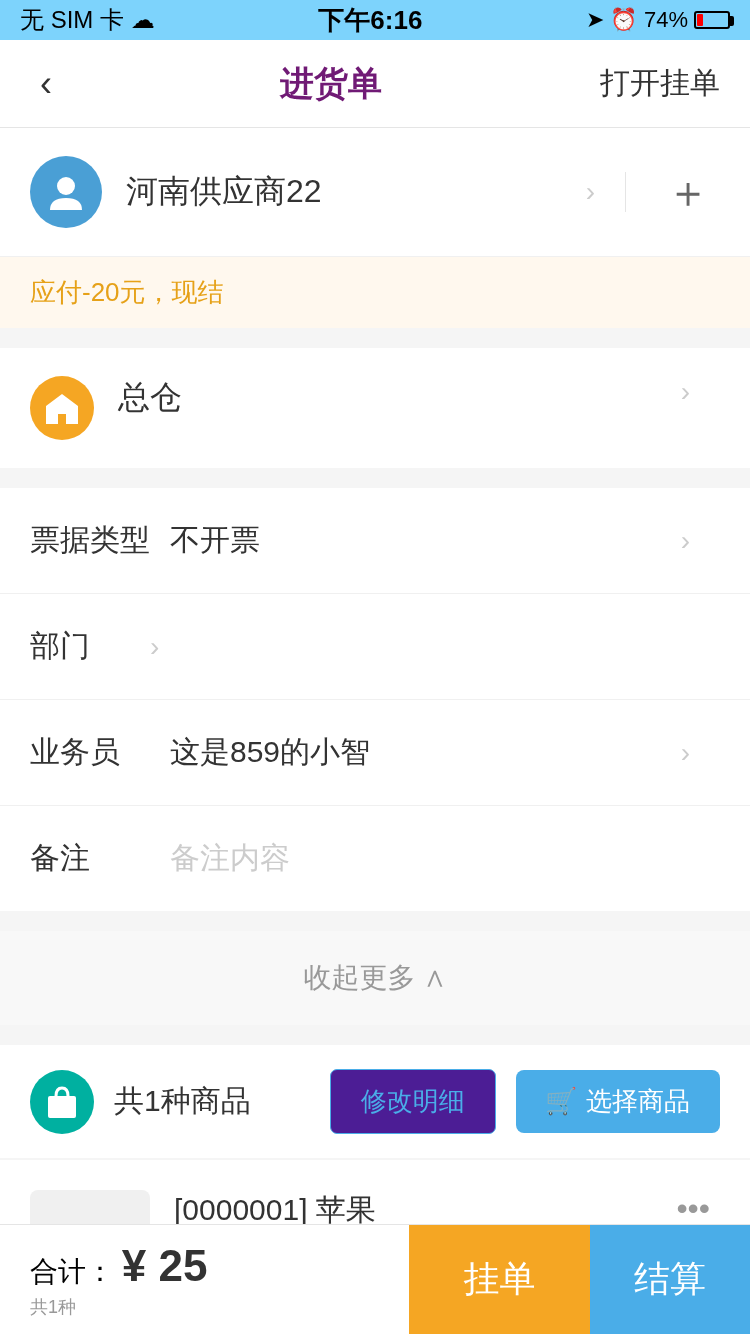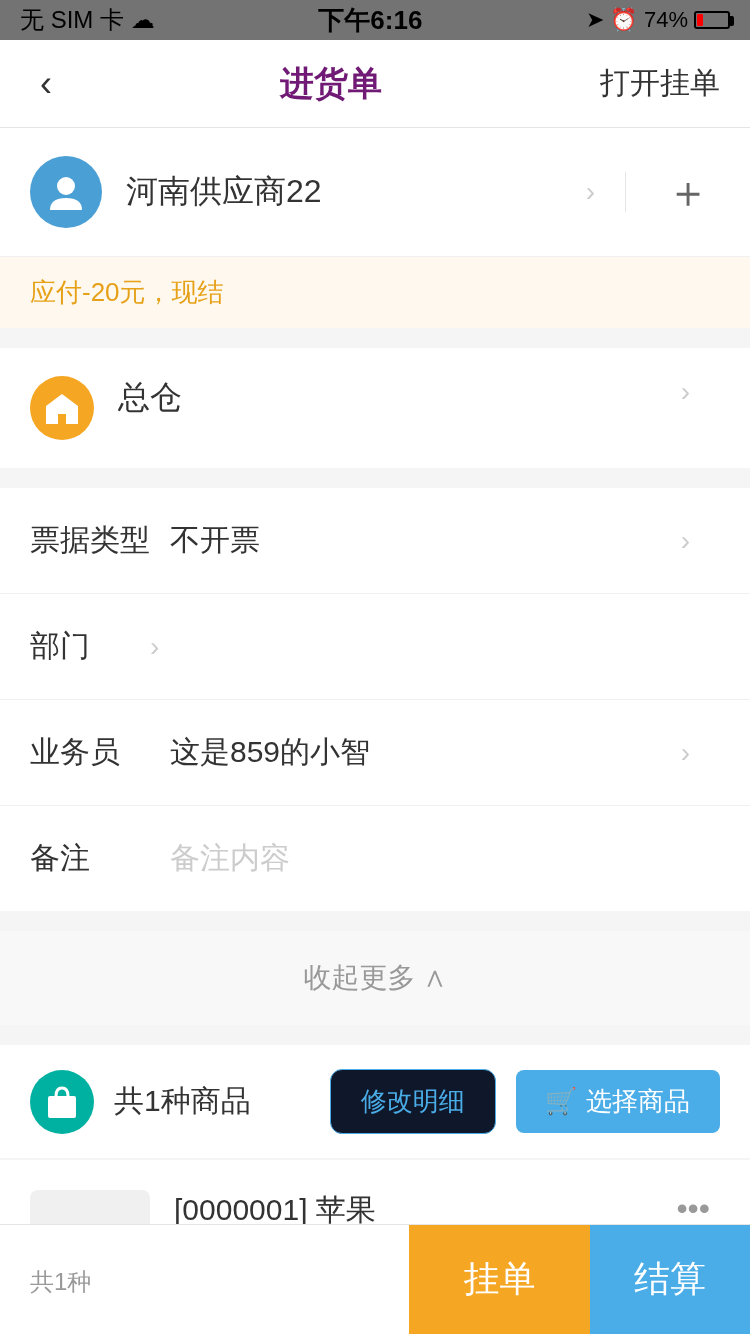--- a/index.html
+++ b/index.html
@@ -7,21 +7,21 @@
     body {
       font-family: -apple-system, 'PingFang SC', 'Helvetica Neue', Arial, sans-serif;
       background: #f5f5f5;
       width: 750px;
       min-height: 1334px;
       overflow-x: hidden;
       font-size: 28px;
     }
     
     .status-bar {
-      background: #737373;
+      background: #7dd3fc;
       height: 40px;
       display: flex;
       align-items: center;
       justify-content: space-between;
       padding: 0 20px;
       font-size: 24px;
       color: #000;
     }
     .status-left { display: flex; align-items: center; gap: 8px; }
     .status-center { font-weight: 600; font-size: 26px; }
@@ -133,22 +133,22 @@
       padding: 24px 30px;
       gap: 20px;
     }
     .products-icon {
       width: 64px; height: 64px; border-radius: 50%; background: #00b0a0;
       display: flex; align-items: center; justify-content: center; flex-shrink: 0;
     }
     .products-icon svg { width: 36px; height: 36px; fill: #fff; }
     .products-count { flex: 1; font-size: 30px; color: #333; }
     .btn-outline {
-      border: 1px solid #4aade8; color: #4aade8; background: #0f172a;
-      padding: 14px 30px; border-radius: 12px; font-size: 26px; cursor: pointer;
+      border: 1px solid #4aade8; color: #4aade8; background: #4c1d95;
+      padding: 14px 30px; border-radius: 7px; font-size: 26px; cursor: pointer;
     }
     .btn-blue {
       background: #4aade8; color: #fff; border: none;
       padding: 14px 30px; border-radius: 8px; font-size: 26px; cursor: pointer;
       display: flex; align-items: center; gap: 8px;
     }
 
     
     .product-item {
       background: #fff;
@@ -181,21 +181,21 @@
       border-top: 1px solid #e5e5e5;
     }
     .total-section {
       flex: 1;
       display: flex;
       flex-direction: column;
       justify-content: center;
       padding: 0 30px;
     }
     .total-amount { font-size: 44px; font-weight: 600; color: #333; display: inline; }
-    .total-count { font-size: 24px; color: #999; margin-top: 4px; }
+    .total-count { font-size: 18px; color: #999; margin-top: 4px; }
     .bottom-btn-pending {
       background: #f5a623; color: #fff; border: none;
       width: 181px; font-size: 36px; font-weight: 500; cursor: pointer;
     }
     .bottom-btn-confirm {
       background: #4aade8; color: #fff; border: none;
       width: 160px; font-size: 36px; font-weight: 500; cursor: pointer;
     }
   </style>
 </head>
@@ -310,17 +310,21 @@
         <span>¥5</span> x <span class="highlight">5千克</span> = <span class="highlight">¥25</span>
       </div>
     </div>
     <span class="product-more">•••</span>
   </div>
 
 </div>
 
 <div class="bottom-bar">
   <div class="total-section">
+    <div>
+      <span>合计：</span>
+      <span class="total-amount">¥ 25</span>
+    </div>
     <div class="total-count">共1种</div>
   </div>
   <button class="bottom-btn-pending">挂单</button>
   <button class="bottom-btn-confirm">结算</button>
 </div>
 
 </body></html>

